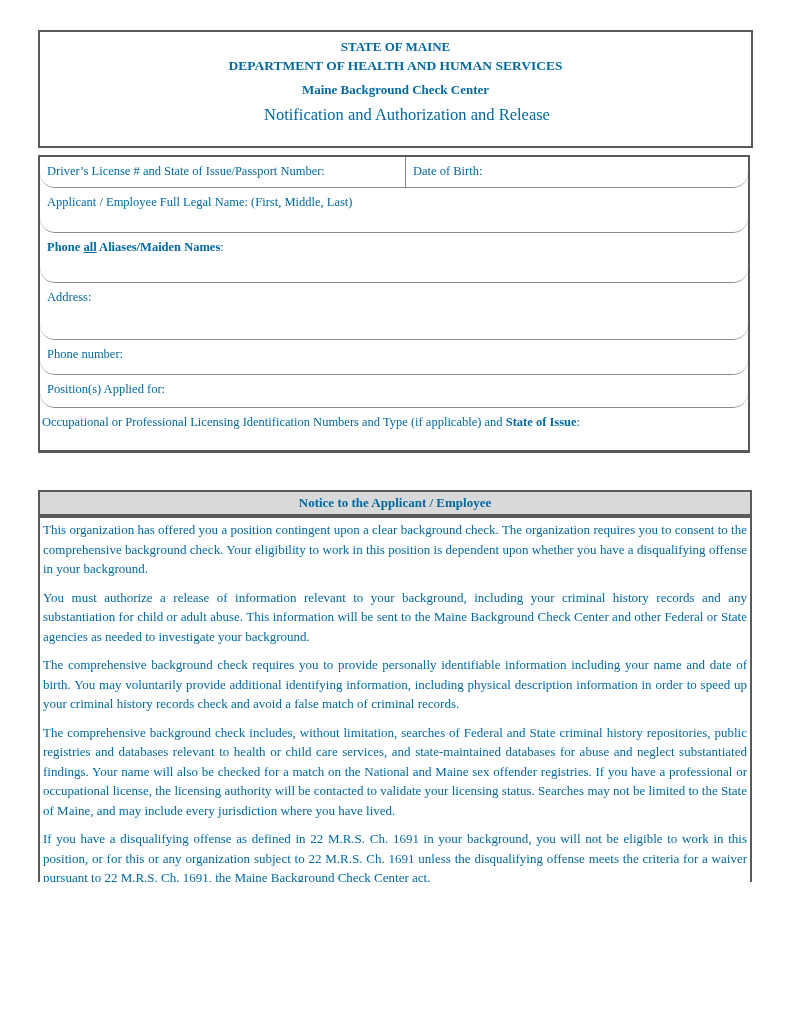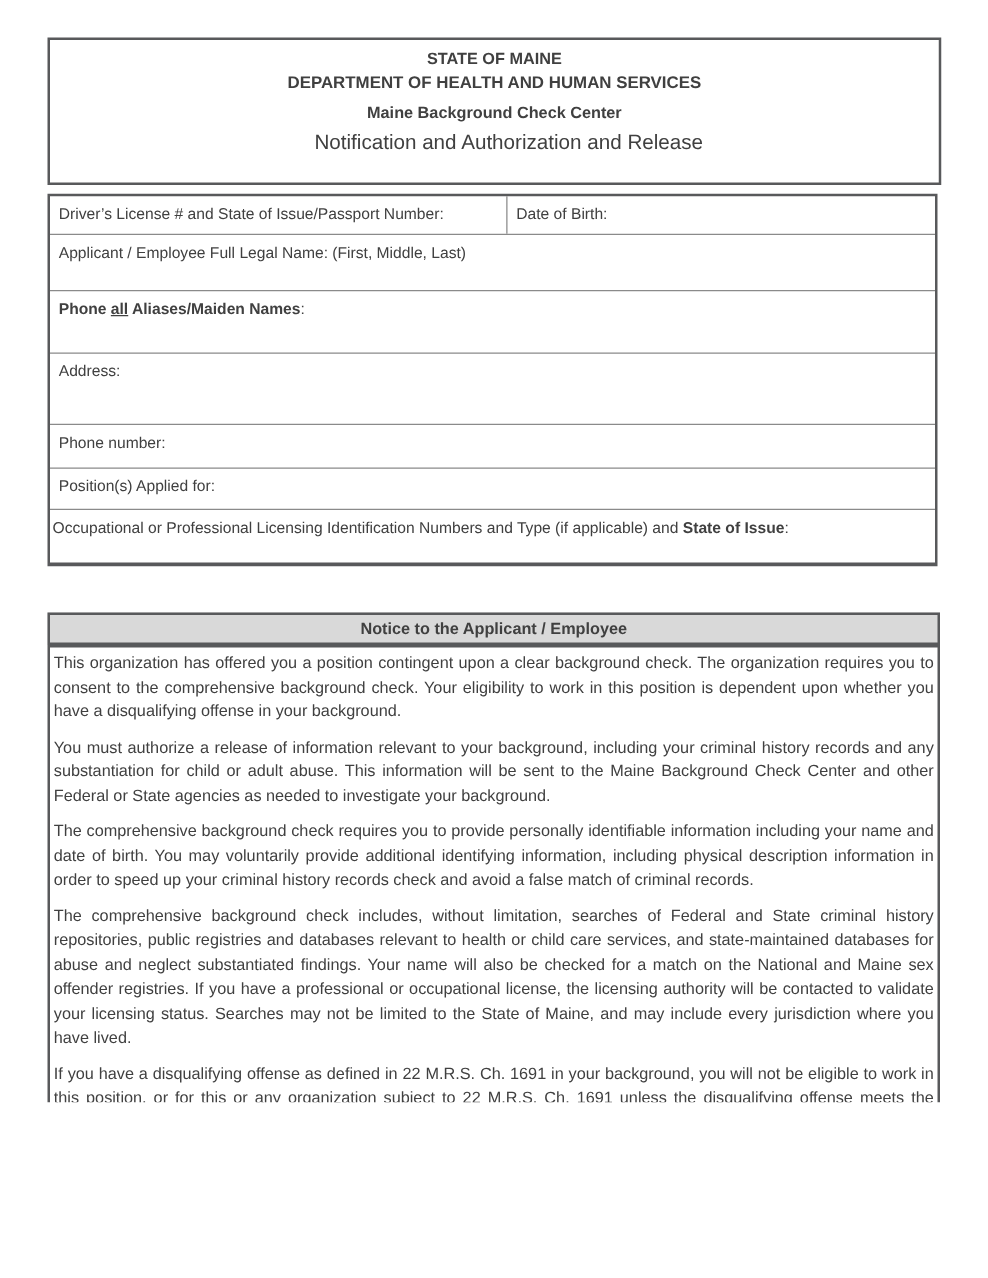--- a/index.html
+++ b/index.html
@@ -5,22 +5,22 @@
   html, body {
     margin: 0;
     padding: 0;
     background: #ffffff;
   }
   .page {
     position: relative;
     width: 790px;
     height: 882px;
     background: #ffffff;
-    font-family: Liberation Sans, sans-serif;
-    color: #404040;
+    font-family: Liberation Serif, serif;
+    color: #0369a1;
     overflow: hidden;
   }
 
   
   .header-box {
     position: absolute;
     left: 38px;
     top: 30px;
     width: 715px;
     height: 118px;
@@ -44,20 +44,21 @@
     border-bottom-width: 3px;
     box-sizing: border-box;
     background: #ffffff;
   }
   .frow {
     border-bottom: 1px solid #8a8a8a;
     box-sizing: border-box;
     font-size: 12.5px;
     line-height: 16px;
     padding: 6px 6px 0 7px;
+    border-radius: 15px;
   }
   .frow:last-child { border-bottom: none; }
   .frow-split {
     display: flex;
     padding: 0;
   }
   .fcell-left {
     width: 366px;
     border-right: 1px solid #8a8a8a;
     box-sizing: border-box;

